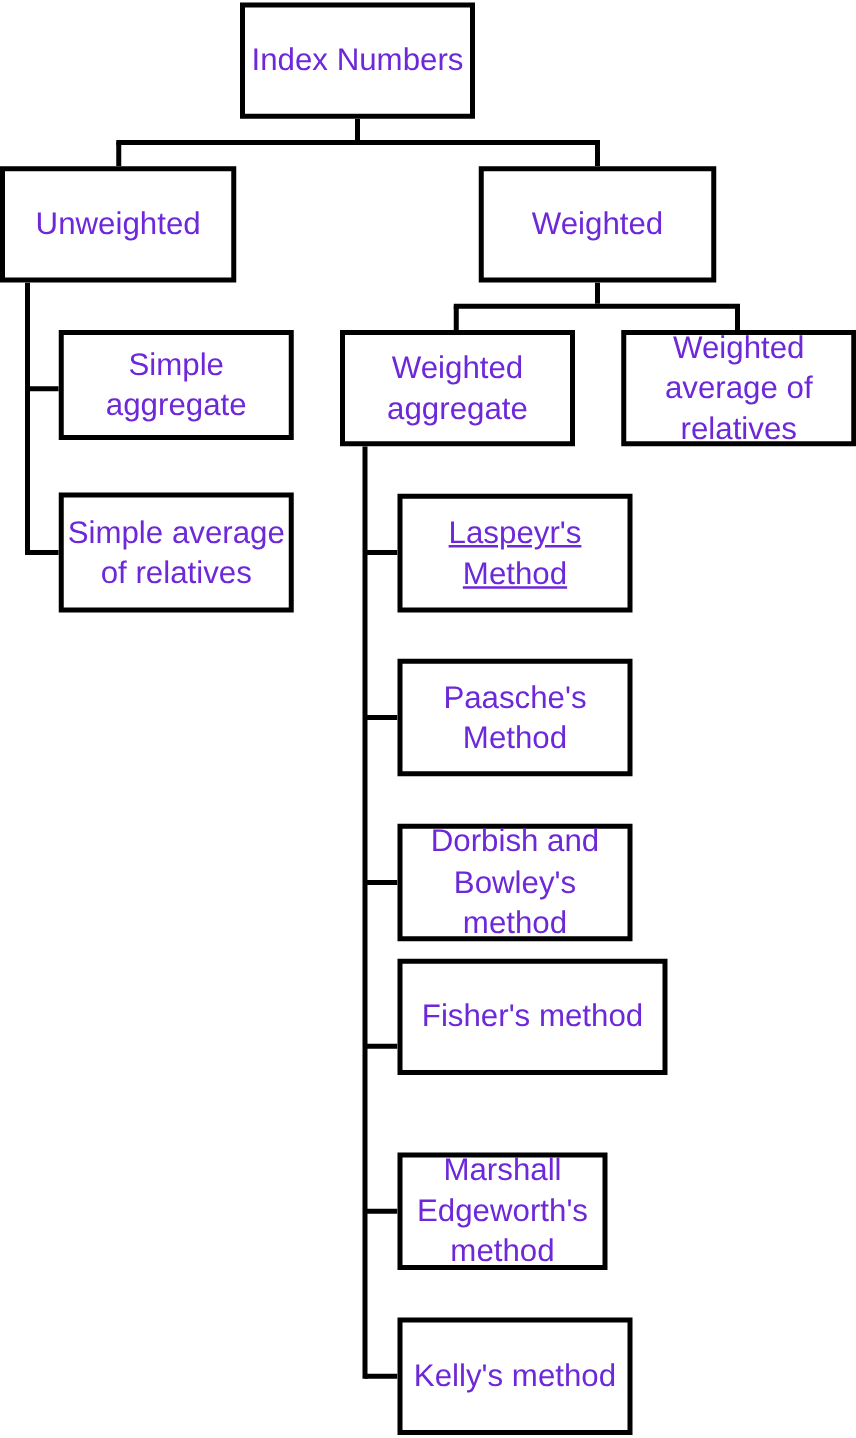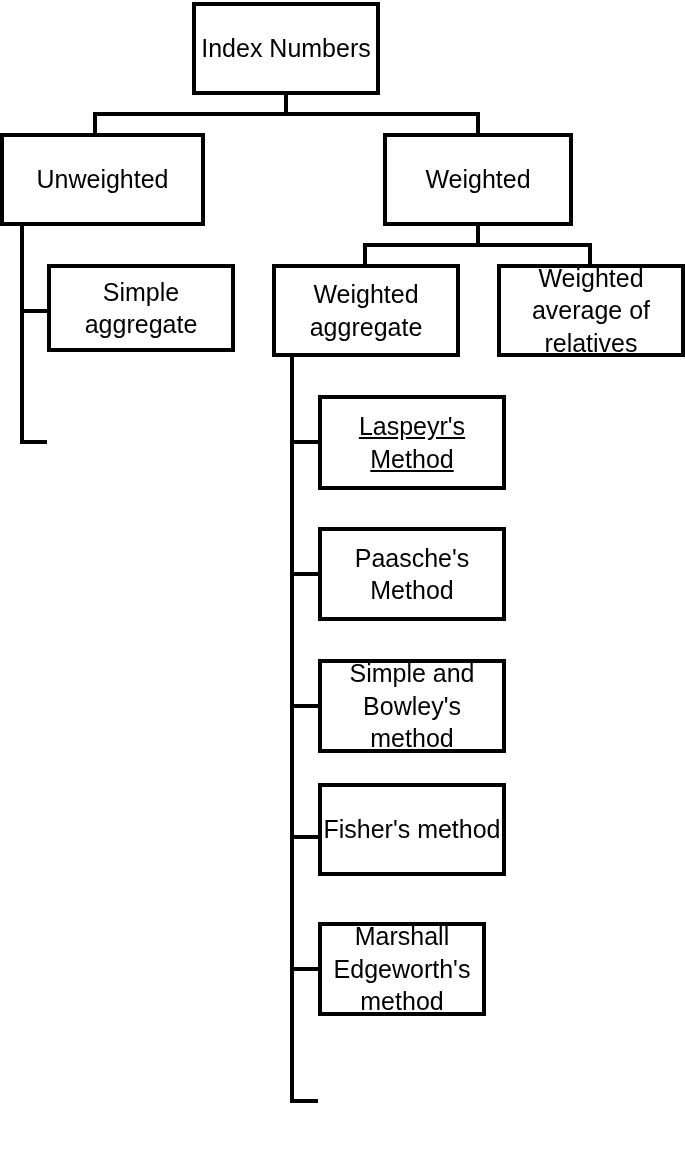--- a/index.html
+++ b/index.html
@@ -6,21 +6,21 @@
     margin: 0;
     padding: 0;
     background: #ffffff;
   }
   #diagram {
     position: relative;
     width: 685px;
     height: 1150px;
     background: #ffffff;
     font-family: "Liberation Sans", "DejaVu Sans", sans-serif;
-    color: #000000;
+    color: #6d28d9;
     overflow: hidden;
   }
   .node {
     position: absolute;
     box-sizing: border-box;
     border: 4px solid #000000;
     background: #ffffff;
     display: flex;
     align-items: center;
     justify-content: center;
@@ -31,30 +31,30 @@
     z-index: 2;
   }
   .line {
     position: absolute;
     background: #000000;
     z-index: 1;
   }
 
   
   #b-index        { left:192px; top:2px;    width:188px; height:93px; }
-  #b-unweighted   { left:0px;   top:133px;  width:205px; height:93px; }
+  #b-unweighted   { left:0px;   top:133px;  width:189px; height:93px; }
   #b-weighted     { left:383px; top:133px;  width:190px; height:93px; }
   #b-simple-agg   { left:47px;  top:264px;  width:188px; height:88px; }
   #b-simple-avg   { left:47px;  top:394px;  width:188px; height:96px; }
   #b-weighted-agg { left:272px; top:264px;  width:188px; height:93px; }
   #b-weighted-avg { left:497px; top:264px;  width:188px; height:93px; }
   #b-laspeyrs     { left:318px; top:395px;  width:188px; height:95px;text-decoration:underline; }
   #b-paasches     { left:318px; top:527px;  width:188px; height:94px; }
   #b-dorbish      { left:318px; top:659px;  width:188px; height:94px; }
-  #b-fishers      { left:318px; top:783px;  width:188px; height:93px; }
+  #b-fishers      { left:318px; top:767px;  width:216px; height:93px; }
   #b-marshall     { left:318px; top:922px;  width:168px; height:94px; }
   #b-kellys       { left:318px; top:1054px; width:188px; height:94px; }
 
   
   #l-index-stub    { left:284px; top:95px;  width:4px;   height:19px; }
   #l-top-h         { left:93px;  top:112px; width:387px; height:4px; }
   #l-drop-unw      { left:93px;  top:114px; width:4px;   height:19px; }
   #l-drop-wt       { left:476px; top:114px; width:4px;   height:19px; }
   #l-wt-stub       { left:476px; top:226px; width:4px;   height:17px; }
   #l-wt-h          { left:363px; top:243px; width:229px; height:4px; }
@@ -93,30 +93,33 @@
   <div class="line" id="l-c-dorbish"></div>
   <div class="line" id="l-c-fishers"></div>
   <div class="line" id="l-c-marshall"></div>
   <div class="line" id="l-c-kellys"></div>
 
   <div class="node" id="b-index">Index Numbers</div>
   <div class="node" id="b-unweighted">Unweighted</div>
   <div class="node" id="b-weighted">Weighted</div>
   <div class="node" id="b-simple-agg">Simple
 aggregate</div>
+  <div class="node" id="b-simple-avg">Simple average
+of relatives</div>
   <div class="node" id="b-weighted-agg">Weighted
 aggregate</div>
   <div class="node" id="b-weighted-avg">Weighted
 average of
 relatives</div>
   <div class="node" id="b-laspeyrs">Laspeyr's
 Method</div>
   <div class="node" id="b-paasches">Paasche's
 Method</div>
-  <div class="node" id="b-dorbish">Simple and
+  <div class="node" id="b-dorbish">Dorbish and
 Bowley's
 method</div>
   <div class="node" id="b-fishers">Fisher's method</div>
   <div class="node" id="b-marshall">Marshall
 Edgeworth's
 method</div>
+  <div class="node" id="b-kellys">Kelly's method</div>
 
 </div>
 
 </body></html>

